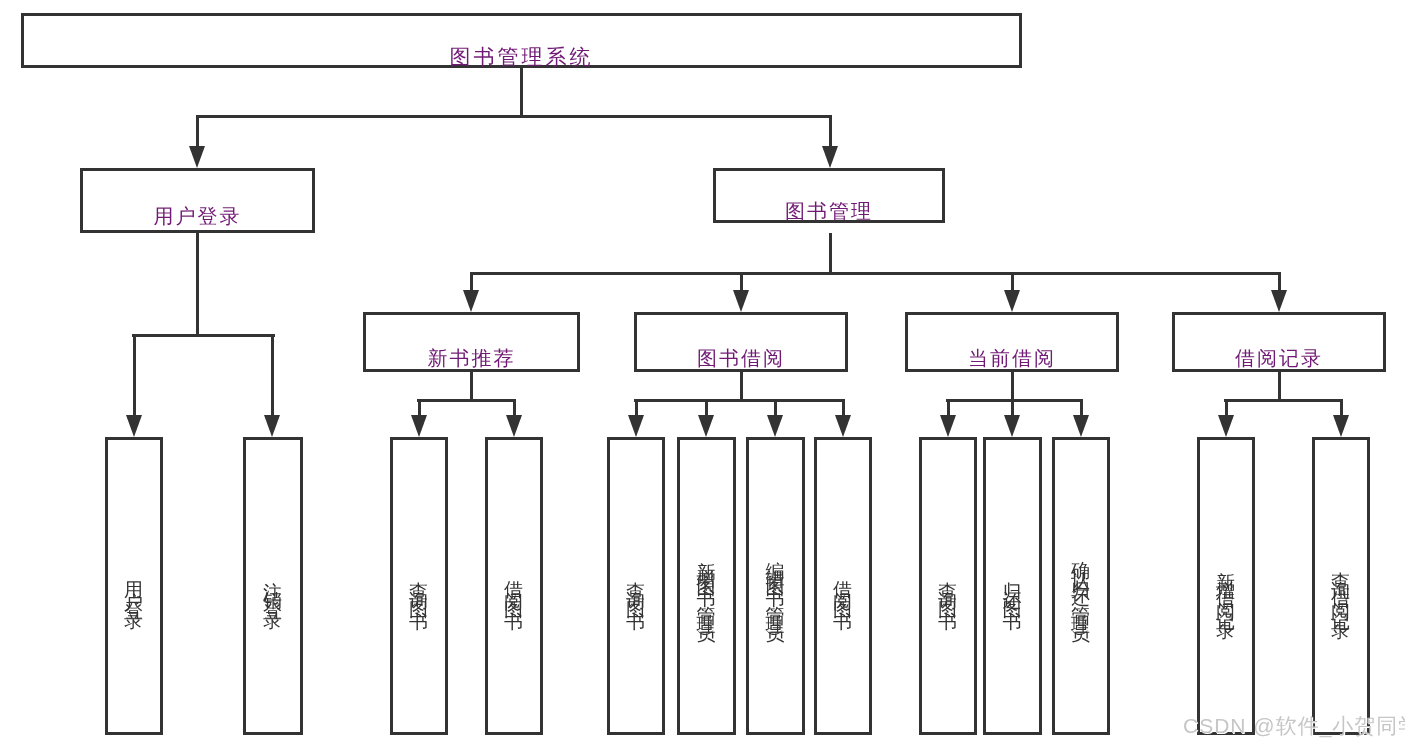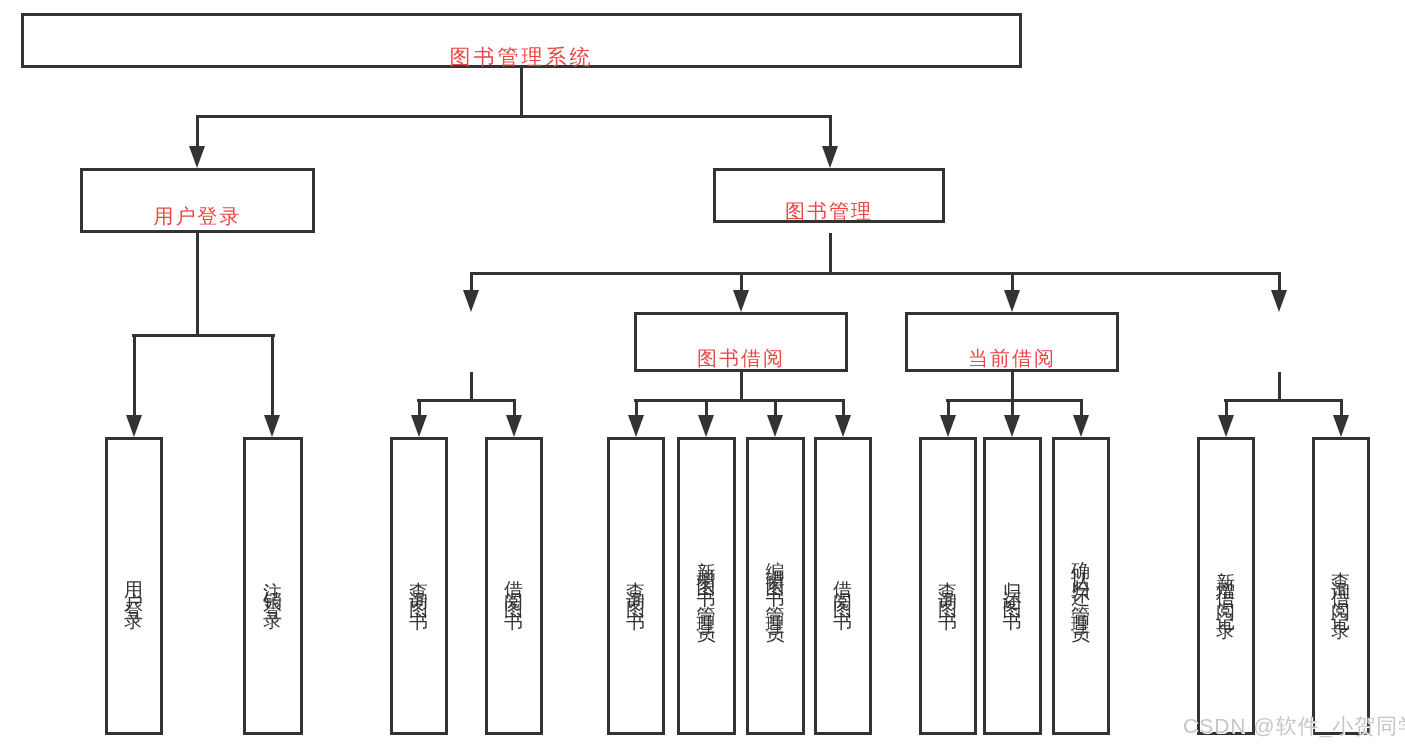--- a/index.html
+++ b/index.html
@@ -19,21 +19,21 @@
   .node {
     position: absolute;
     box-sizing: border-box;
     border: 3px solid #333333;
     background: #ffffff;
     display: flex;
     align-items: center;
     justify-content: center;
   }
   .node .lbl {
-    color: #ef4444;
+    color: #701a75;
     font-size: 20px;
     letter-spacing: 2px;
     white-space: nowrap;
     margin-top: 32px;
   }
   .node.root .lbl {
     font-size: 21px;
     letter-spacing: 3px;
   }
   .leaf {
@@ -124,25 +124,31 @@
   <div class="hline" style="left:470px; top:272px; width:811px;"></div>
   <div class="vline" style="left:470px; top:272px; height:20px;"></div>
   <div class="arrowhead" style="left:463px; top:290px;"></div>
   <div class="vline" style="left:740px; top:272px; height:20px;"></div>
   <div class="arrowhead" style="left:733px; top:290px;"></div>
   <div class="vline" style="left:1011px; top:272px; height:20px;"></div>
   <div class="arrowhead" style="left:1004px; top:290px;"></div>
   <div class="vline" style="left:1278px; top:272px; height:20px;"></div>
   <div class="arrowhead" style="left:1271px; top:290px;"></div>
 
+  <div class="node" style="left:363px; top:312px; width:217px; height:60px;">
+    <span class="lbl">新书推荐</span>
+  </div>
   <div class="node" style="left:634px; top:312px; width:214px; height:60px;">
     <span class="lbl">图书借阅</span>
   </div>
   <div class="node" style="left:905px; top:312px; width:214px; height:60px;">
     <span class="lbl">当前借阅</span>
+  </div>
+  <div class="node" style="left:1172px; top:312px; width:214px; height:60px;">
+    <span class="lbl">借阅记录</span>
   </div>
 
   <div class="vline" style="left:470px; top:372px; height:30px;"></div>
   <div class="vline" style="left:740px; top:372px; height:30px;"></div>
   <div class="vline" style="left:1011px; top:372px; height:30px;"></div>
   <div class="vline" style="left:1278px; top:372px; height:30px;"></div>
 
   <div class="hline" style="left:417px; top:399px; width:99px;"></div>
   <div class="hline" style="left:634px; top:399px; width:211px;"></div>
   <div class="hline" style="left:946px; top:399px; width:137px;"></div>

